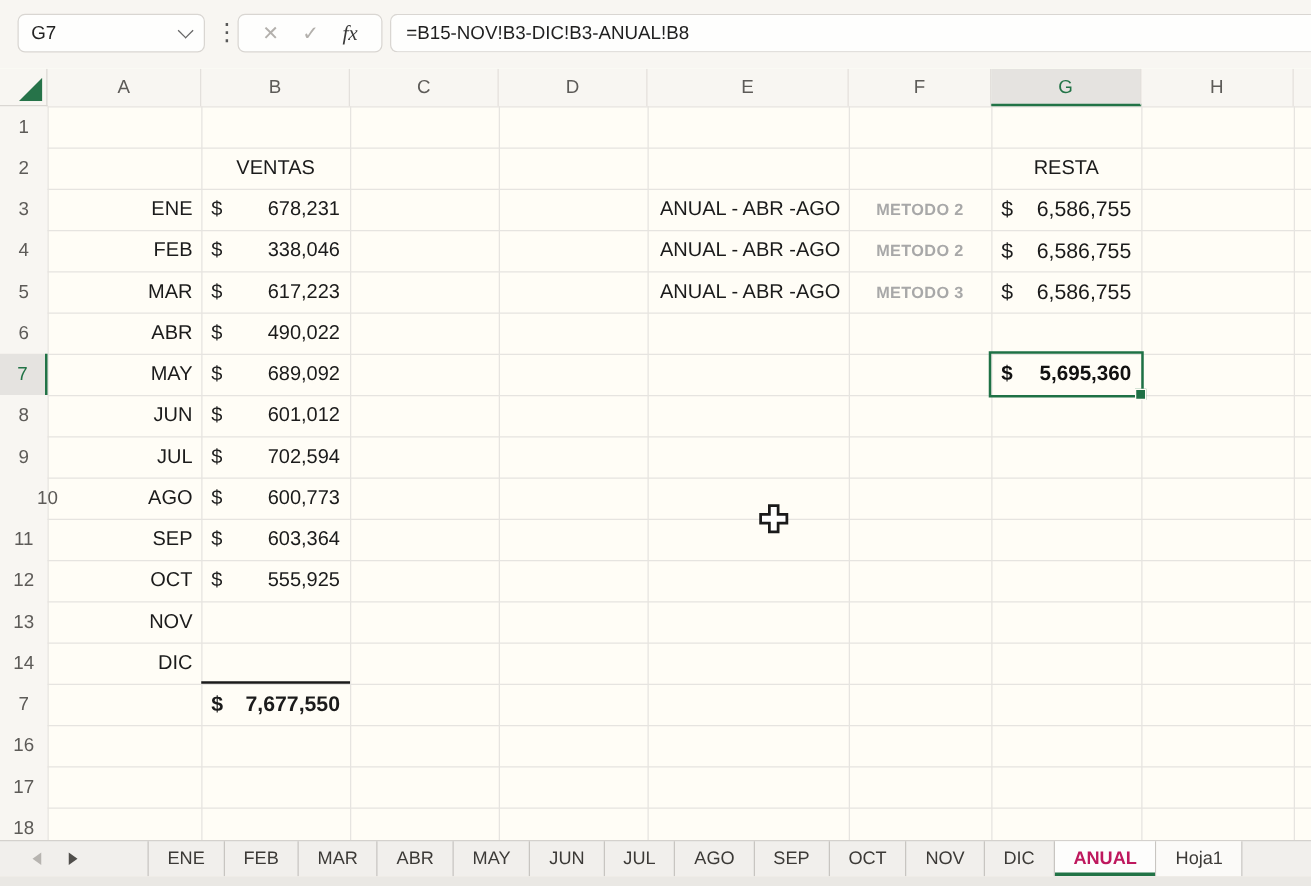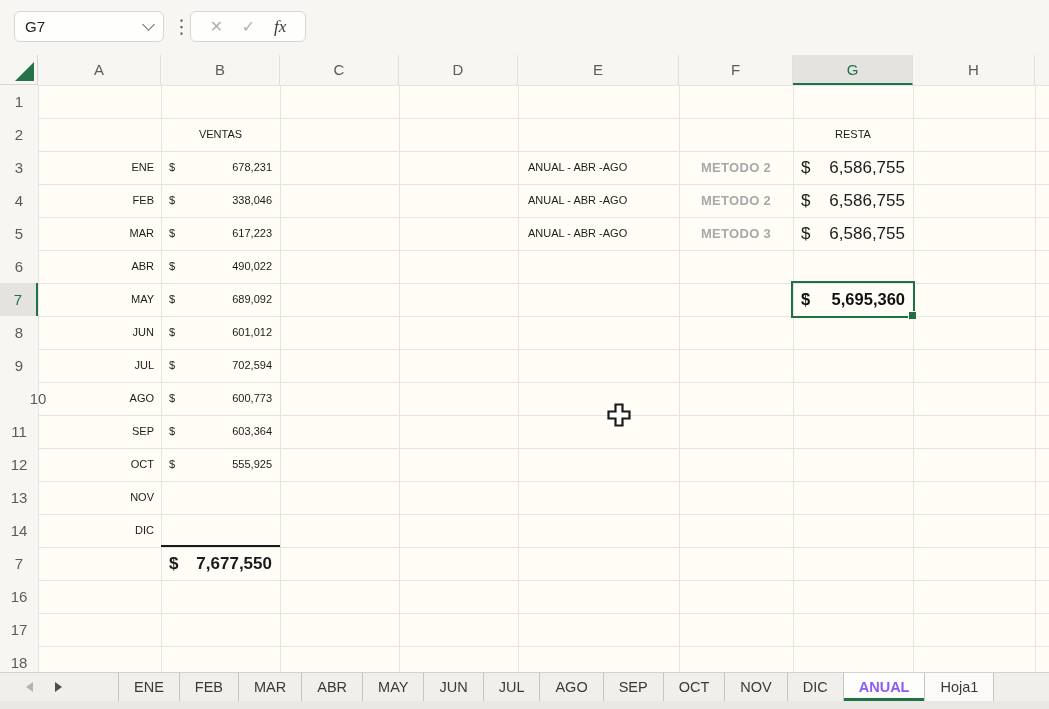--- a/index.html
+++ b/index.html
@@ -32,21 +32,21 @@
               clip-path:polygon(100% 0,100% 100%,0 100%);}
   .ch{position:absolute;top:0;height:30px;line-height:30px;text-align:center;font-size:15px;
       color:#5d5b58;border-right:1px solid #e3e0dc;box-sizing:border-box;}
   .ch.sel-col{background:#e5e3e0;color:#217346;border-bottom:2px solid #217346;}
   .rh{position:absolute;left:0;width:38px;height:33px;line-height:33px;text-align:center;
       font-size:15px;color:#5d5b58;box-sizing:border-box;}
   .rh.sel-row{background:#e5e3e0;color:#217346;border-right:2px solid #217346;}
   .vline{position:absolute;top:30px;height:587px;width:1px;background:#e6e4e0;}
   .hline{position:absolute;left:38px;width:1011px;height:1px;background:#e6e4e0;}
   
-  .cell{position:absolute;height:33px;line-height:33px;font-size:11px;color:#1b1b1b;
+  .cell{position:absolute;height:33px;line-height:33px;font-size:16px;color:#1b1b1b;
         box-sizing:border-box;white-space:nowrap;}
   .a-right{text-align:right;padding-right:7px;}
   .a-left{text-align:left;padding-left:5px;}
   .a-center{text-align:center;}
   .money{display:flex;justify-content:space-between;align-items:center;padding:0 8px;}
   .money .num{text-align:right;}
   .big{font-size:17px;}
   .bold{font-weight:700;}
   .method{text-align:center;font-size:13px;font-weight:700;color:#a8a8a8;letter-spacing:.3px;}
   .blackline{position:absolute;left:161px;top:490px;width:119px;height:2px;background:#1a1a1a;}
@@ -60,39 +60,42 @@
   .tabbar{position:absolute;left:0;top:672px;width:1049px;height:29px;background:#f1efec;
           border-top:1px solid #d4d1cd;box-sizing:border-box;display:flex;align-items:stretch;}
   .tabnav{width:118px;display:flex;align-items:center;gap:22px;padding-left:26px;box-sizing:border-box;}
   .tri-l{width:0;height:0;border-top:5px solid transparent;border-bottom:5px solid transparent;
          border-right:7px solid #b7b4b0;}
   .tri-r{width:0;height:0;border-top:5px solid transparent;border-bottom:5px solid transparent;
          border-left:7px solid #504e4b;}
   .tab{display:flex;align-items:center;padding:0 15px;font-size:14.5px;color:#3c3a37;
        border-right:1px solid #c8c5c1;}
   .tab:first-of-type{border-left:1px solid #c8c5c1;}
-  .tab.active{background:#fdfdfc;color:#8b5cf6;font-weight:700;box-shadow:inset 0 -3px 0 #217346;}
+  .tab.active{background:#fdfdfc;color:#be185d;font-weight:700;box-shadow:inset 0 -3px 0 #217346;}
   .tab.light{background:#fbfaf8;}
   .bottomstrip{position:absolute;left:0;top:701px;width:1049px;height:8px;background:#eae8e4;}
 </style>
 </head>
 <body>
 
 <div id="app">
 
   <div class="toolbar">
     <div class="namebox">
       <span class="ref">G7</span>
       <span class="chev"></span>
     </div>
     <div class="dots">⋮</div>
     <div class="fxgroup">
       <span class="icon-x">✕</span>
       <span class="icon-check">✓</span>
       <span class="icon-fx">fx</span>
+    </div>
+    <div class="formulabar">
+      <span>=B15-NOV!B3-DIC!B3-ANUAL!B8</span>
     </div>
   </div>
 
   <div class="sheet">
     <div class="colheaderband"></div>
     <div class="rowheaderband"></div>
     <div id="lines">
         <div class="vline" style="left: 38px;"></div>
         <div class="vline" style="left: 161px;"></div>
         <div class="vline" style="left: 280px;"></div>

